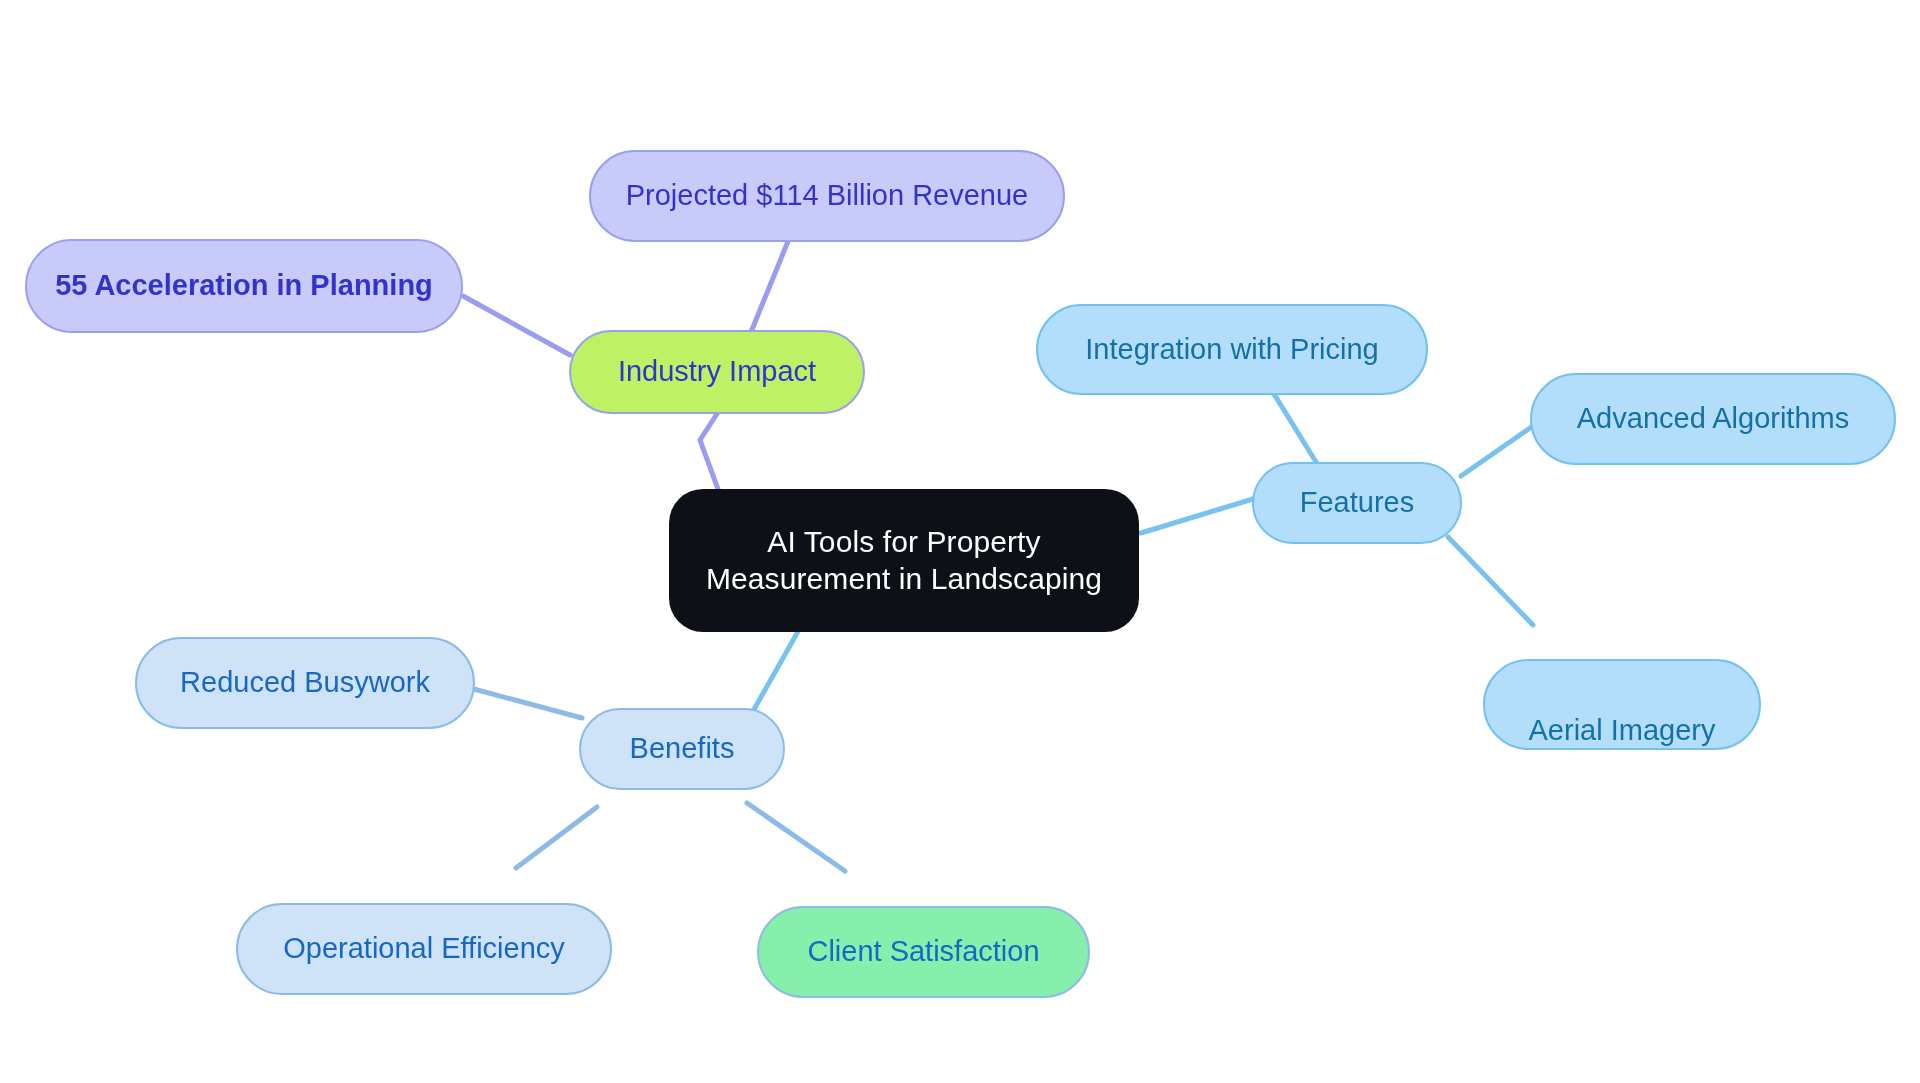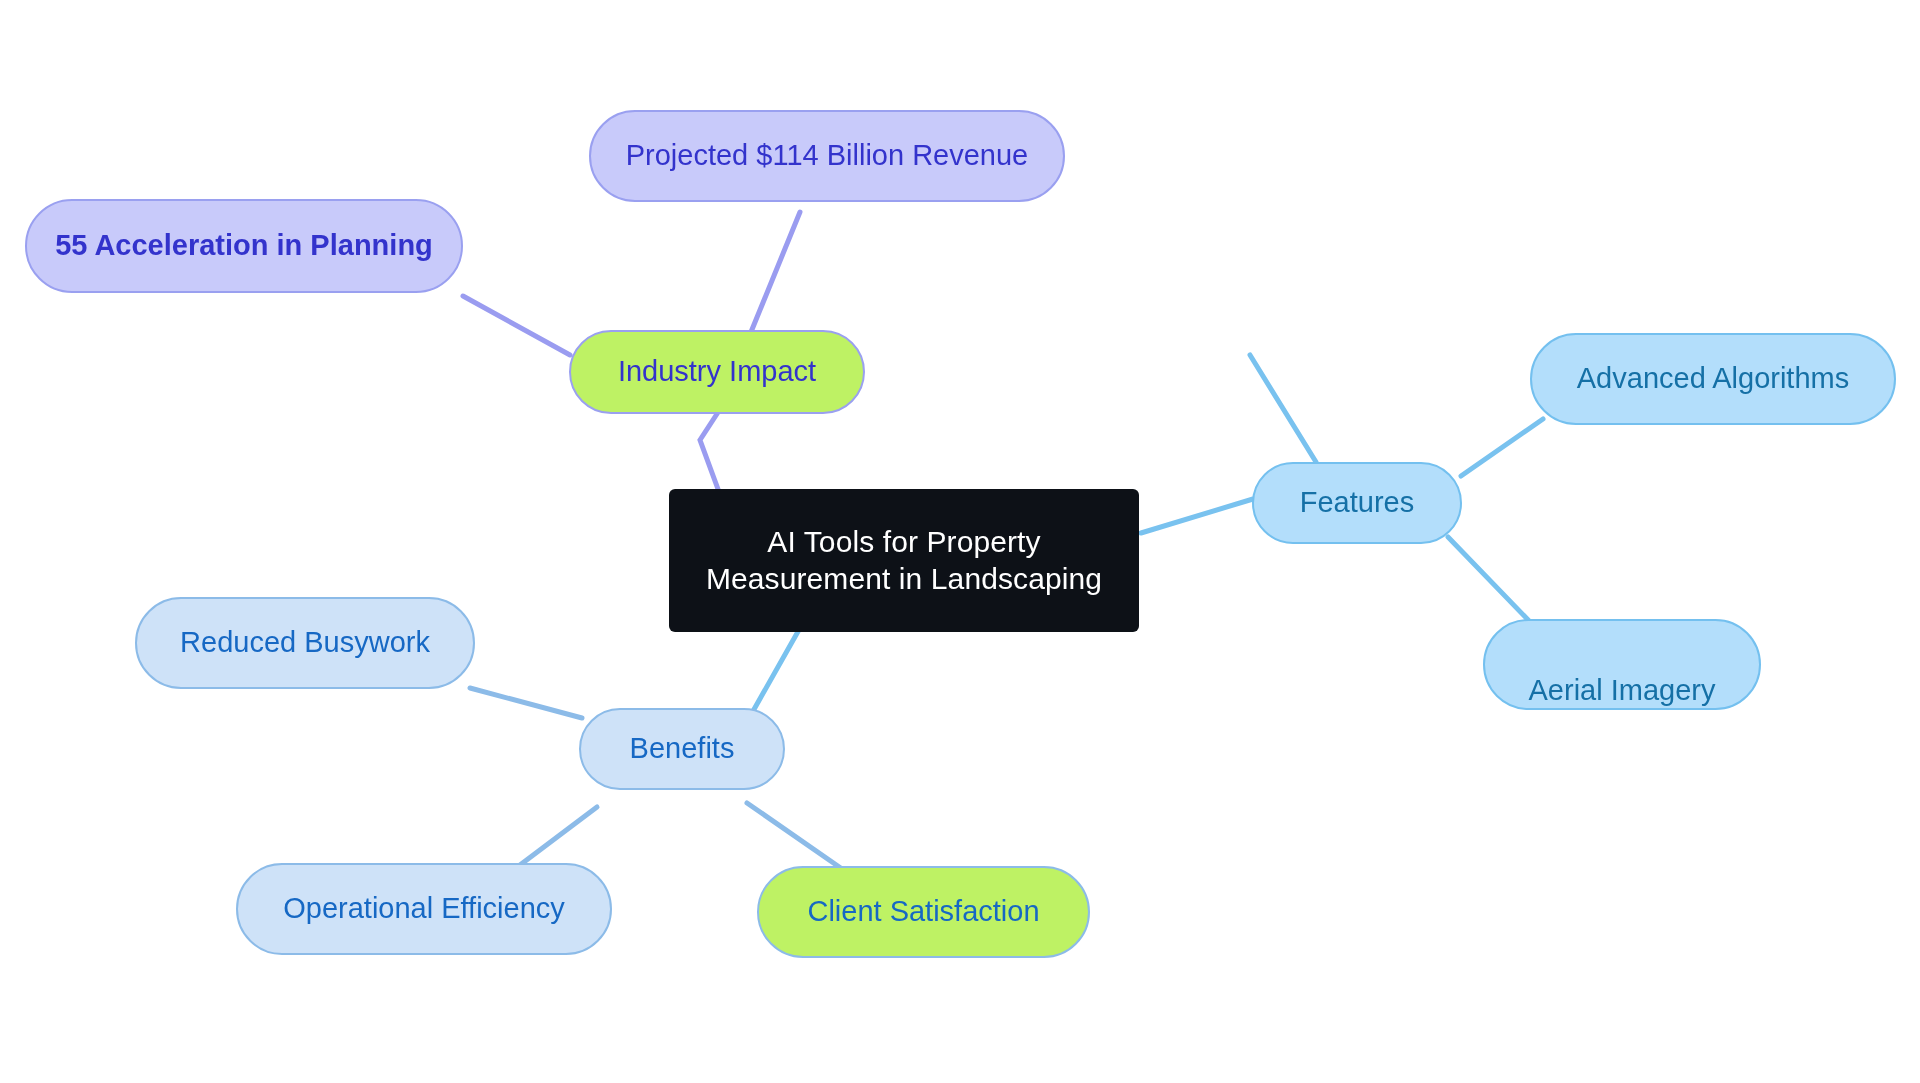--- a/index.html
+++ b/index.html
@@ -46,20 +46,21 @@
     border-radius: 34px;
     border-width: 0;
     font-size: 30px;
     letter-spacing: 0.1px;
   }
   .node.branch {
     font-size: 29px;
   }
   .node.leaf {
     font-size: 29px;
+    margin-top: 40px;
   }
 </style>
 </head>
 <body>
 
 <div id="canvas">
 
   <svg id="edges" viewBox="0 0 1920 1083" xmlns="http://www.w3.org/2000/svg">
 
     <path d="M 722 500 L 700 440 L 700 440 L 752 360" fill="none" stroke="#9a9cf0" stroke-width="5" stroke-linecap="round"></path>
@@ -78,41 +79,44 @@
 
     <path d="M 800 628 L 748 720" fill="none" stroke="#79c2ef" stroke-width="5" stroke-linecap="round"></path>
 
     <path d="M 582 718 L 470 688" fill="none" stroke="#8cbbe8" stroke-width="5" stroke-linecap="round"></path>
 
     <path d="M 597 807 L 516 868" fill="none" stroke="#8cbbe8" stroke-width="5" stroke-linecap="round"></path>
 
     <path d="M 747 803 L 845 871" fill="none" stroke="#8cbbe8" stroke-width="5" stroke-linecap="round"></path>
   </svg>
 
-  <div class="node root" style="left:669px; top:489px; width:470px; height:143px; background:#0d1117; color:#ffffff;border-radius:6px;">
+  <div class="node root" style="left:669px; top:489px; width:470px; height:143px; background:#0d1117; color:#ffffff;">
     <span>AI Tools for Property
 Measurement in Landscaping</span>
   </div>
 
   <div class="node branch" style="left:569px; top:330px; width:296px; height:84px; background:#bef264; border-color:#9aa0f0; color:#3333cc;">
     <span>Industry Impact</span>
   </div>
 
   <div class="node leaf" style="left:589px; top:110px; width:476px; height:92px; background:#c8cafa; border-color:#9aa0f0; color:#3333cc;">
     <span>Projected $114 Billion Revenue</span>
   </div>
 
   <div class="node leaf" style="left:25px; top:199px; width:438px; height:94px; background:#c8cafa; border-color:#9aa0f0; color:#3333cc;font-weight:bold;">
     <span>55 Acceleration in Planning</span>
   </div>
 
   <div class="node branch" style="left:1252px; top:462px; width:210px; height:82px; background:#b3defb; border-color:#74c0ef; color:#1570a6;">
     <span>Features</span>
   </div>
 
+  <div class="node leaf" style="left:1036px; top:264px; width:392px; height:91px; background:#b3defb; border-color:#74c0ef; color:#1570a6;">
+    <span>Integration with Pricing</span>
+  </div>
 
   <div class="node leaf" style="left:1530px; top:333px; width:366px; height:92px; background:#b3defb; border-color:#74c0ef; color:#1570a6;">
     <span>Advanced Algorithms</span>
   </div>
 
   <div class="node leaf" style="left:1483px; top:619px; width:278px; height:91px; background:#b3defb; border-color:#74c0ef; color:#1570a6;align-items:flex-end;">
     <span>Aerial Imagery</span>
   </div>
 
   <div class="node branch" style="left:579px; top:708px; width:206px; height:82px; background:#cee2f8; border-color:#8cbbe8; color:#1668c4;">
@@ -120,17 +124,17 @@
   </div>
 
   <div class="node leaf" style="left:135px; top:597px; width:340px; height:92px; background:#cee2f8; border-color:#8cbbe8; color:#1668c4;">
     <span>Reduced Busywork</span>
   </div>
 
   <div class="node leaf" style="left:236px; top:863px; width:376px; height:92px; background:#cee2f8; border-color:#8cbbe8; color:#1668c4;">
     <span>Operational Efficiency</span>
   </div>
 
-  <div class="node leaf" style="left:757px; top:866px; width:333px; height:92px; background:#bef264; border-color:#8cbbe8; color:#1668c4;">
+  <div class="node leaf" style="left:757px; top:866px; width:333px; height:92px; background:#86efac; border-color:#8cbbe8; color:#1668c4;">
     <span>Client Satisfaction</span>
   </div>
 
 </div>
 
 </body></html>

